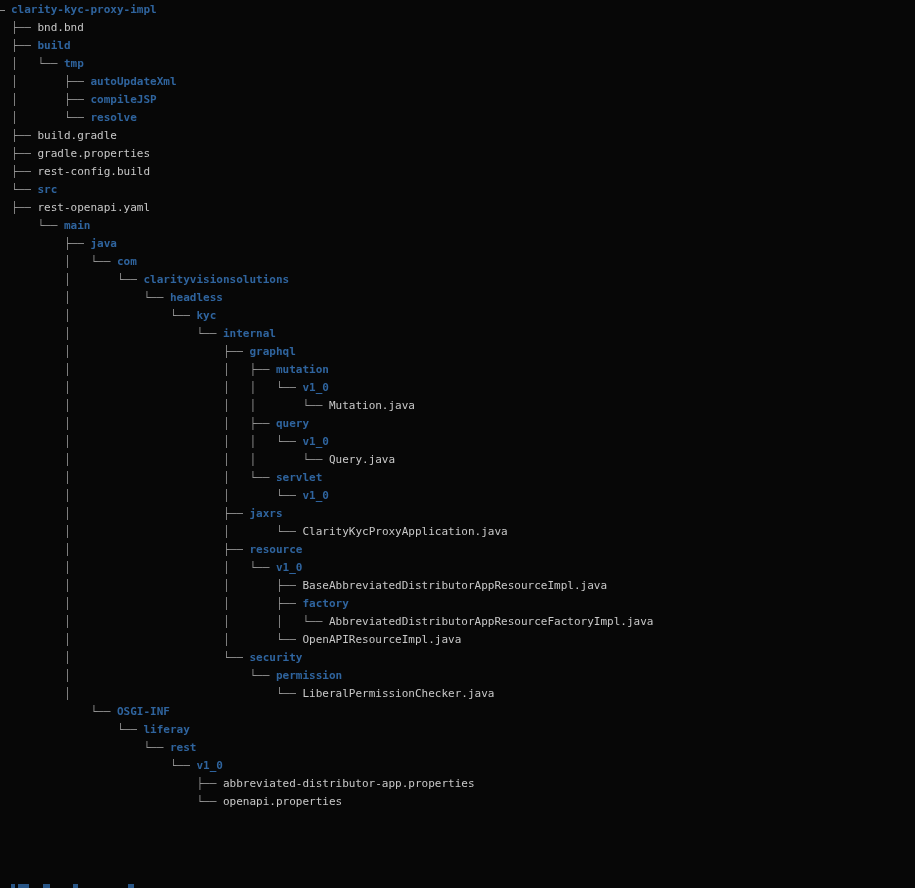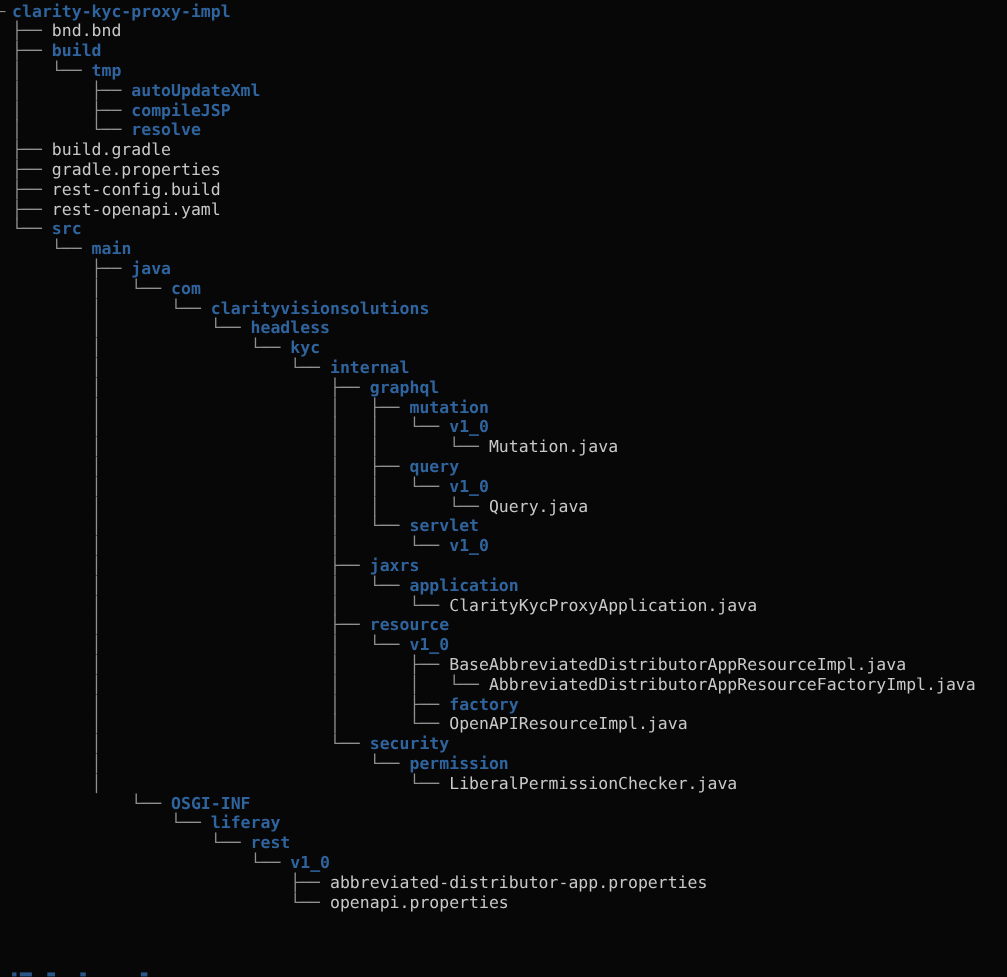--- a/index.html
+++ b/index.html
@@ -14,21 +14,21 @@
     height: 888px;
     overflow: hidden;
     background: var(--bg);
   }
   .terminal {
     position: relative;
     width: 915px;
     height: 888px;
     background: var(--bg);
     font-family: "DejaVu Sans Mono", "Liberation Mono", monospace;
-    font-size: 15px;
+    font-size: 11px;
     line-height: 18px;
     padding: 1px 0 0 11px;
     overflow: hidden;
   }
   .line {
     white-space: pre;
     height: 18px;
     position: relative;
   }
   .prefix { color: var(--line); }
@@ -72,46 +72,45 @@
       <div class="line"><span class="prefix"></span><span class="dir">clarity-kyc-proxy-impl</span><span class="root-frag"></span></div>
       <div class="line"><span class="prefix">├── </span><span class="file">bnd.bnd</span></div>
       <div class="line"><span class="prefix">├── </span><span class="dir">build</span></div>
       <div class="line"><span class="prefix">│   └── </span><span class="dir">tmp</span></div>
       <div class="line"><span class="prefix">│       ├── </span><span class="dir">autoUpdateXml</span></div>
       <div class="line"><span class="prefix">│       ├── </span><span class="dir">compileJSP</span></div>
       <div class="line"><span class="prefix">│       └── </span><span class="dir">resolve</span></div>
       <div class="line"><span class="prefix">├── </span><span class="file">build.gradle</span></div>
       <div class="line"><span class="prefix">├── </span><span class="file">gradle.properties</span></div>
       <div class="line"><span class="prefix">├── </span><span class="file">rest-config.build</span></div>
+      <div class="line"><span class="prefix">└── </span><span class="dir">src</span></div>
       <div class="line"><span class="prefix">├── </span><span class="file">rest-openapi.yaml</span></div>
-      <div class="line"><span class="prefix">└── </span><span class="dir">src</span></div>
       <div class="line"><span class="prefix">    └── </span><span class="dir">main</span></div>
       <div class="line"><span class="prefix">        ├── </span><span class="dir">java</span></div>
       <div class="line"><span class="prefix">        │   └── </span><span class="dir">com</span></div>
       <div class="line"><span class="prefix">        │       └── </span><span class="dir">clarityvisionsolutions</span></div>
       <div class="line"><span class="prefix">        │           └── </span><span class="dir">headless</span></div>
       <div class="line"><span class="prefix">        │               └── </span><span class="dir">kyc</span></div>
       <div class="line"><span class="prefix">        │                   └── </span><span class="dir">internal</span></div>
       <div class="line"><span class="prefix">        │                       ├── </span><span class="dir">graphql</span></div>
       <div class="line"><span class="prefix">        │                       │   ├── </span><span class="dir">mutation</span></div>
       <div class="line"><span class="prefix">        │                       │   │   └── </span><span class="dir">v1_0</span></div>
       <div class="line"><span class="prefix">        │                       │   │       └── </span><span class="file">Mutation.java</span></div>
       <div class="line"><span class="prefix">        │                       │   ├── </span><span class="dir">query</span></div>
       <div class="line"><span class="prefix">        │                       │   │   └── </span><span class="dir">v1_0</span></div>
       <div class="line"><span class="prefix">        │                       │   │       └── </span><span class="file">Query.java</span></div>
       <div class="line"><span class="prefix">        │                       │   └── </span><span class="dir">servlet</span></div>
       <div class="line"><span class="prefix">        │                       │       └── </span><span class="dir">v1_0</span></div>
       <div class="line"><span class="prefix">        │                       ├── </span><span class="dir">jaxrs</span></div>
-      <div class="line"><span class="prefix">        │                       │   └── </span><span class="dir">application</span></div>
       <div class="line"><span class="prefix">        │                       │       └── </span><span class="file">ClarityKycProxyApplication.java</span></div>
       <div class="line"><span class="prefix">        │                       ├── </span><span class="dir">resource</span></div>
       <div class="line"><span class="prefix">        │                       │   └── </span><span class="dir">v1_0</span></div>
       <div class="line"><span class="prefix">        │                       │       ├── </span><span class="file">BaseAbbreviatedDistributorAppResourceImpl.java</span></div>
+      <div class="line"><span class="prefix">        │                       │       ├── </span><span class="dir">factory</span></div>
       <div class="line"><span class="prefix">        │                       │       │   └── </span><span class="file">AbbreviatedDistributorAppResourceFactoryImpl.java</span></div>
-      <div class="line"><span class="prefix">        │                       │       ├── </span><span class="dir">factory</span></div>
       <div class="line"><span class="prefix">        │                       │       └── </span><span class="file">OpenAPIResourceImpl.java</span></div>
       <div class="line"><span class="prefix">        │                       └── </span><span class="dir">security</span></div>
       <div class="line"><span class="prefix">        │                           └── </span><span class="dir">permission</span></div>
       <div class="line"><span class="prefix">        │                               └── </span><span class="file">LiberalPermissionChecker.java</span></div>
       <div class="line"><span class="prefix">            └── </span><span class="dir">OSGI-INF</span></div>
       <div class="line"><span class="prefix">                └── </span><span class="dir">liferay</span></div>
       <div class="line"><span class="prefix">                    └── </span><span class="dir">rest</span></div>
       <div class="line"><span class="prefix">                        └── </span><span class="dir">v1_0</span></div>
       <div class="line"><span class="prefix">                            ├── </span><span class="file">abbreviated-distributor-app.properties</span></div>
       <div class="line"><span class="prefix">                            └── </span><span class="file">openapi.properties</span></div>

